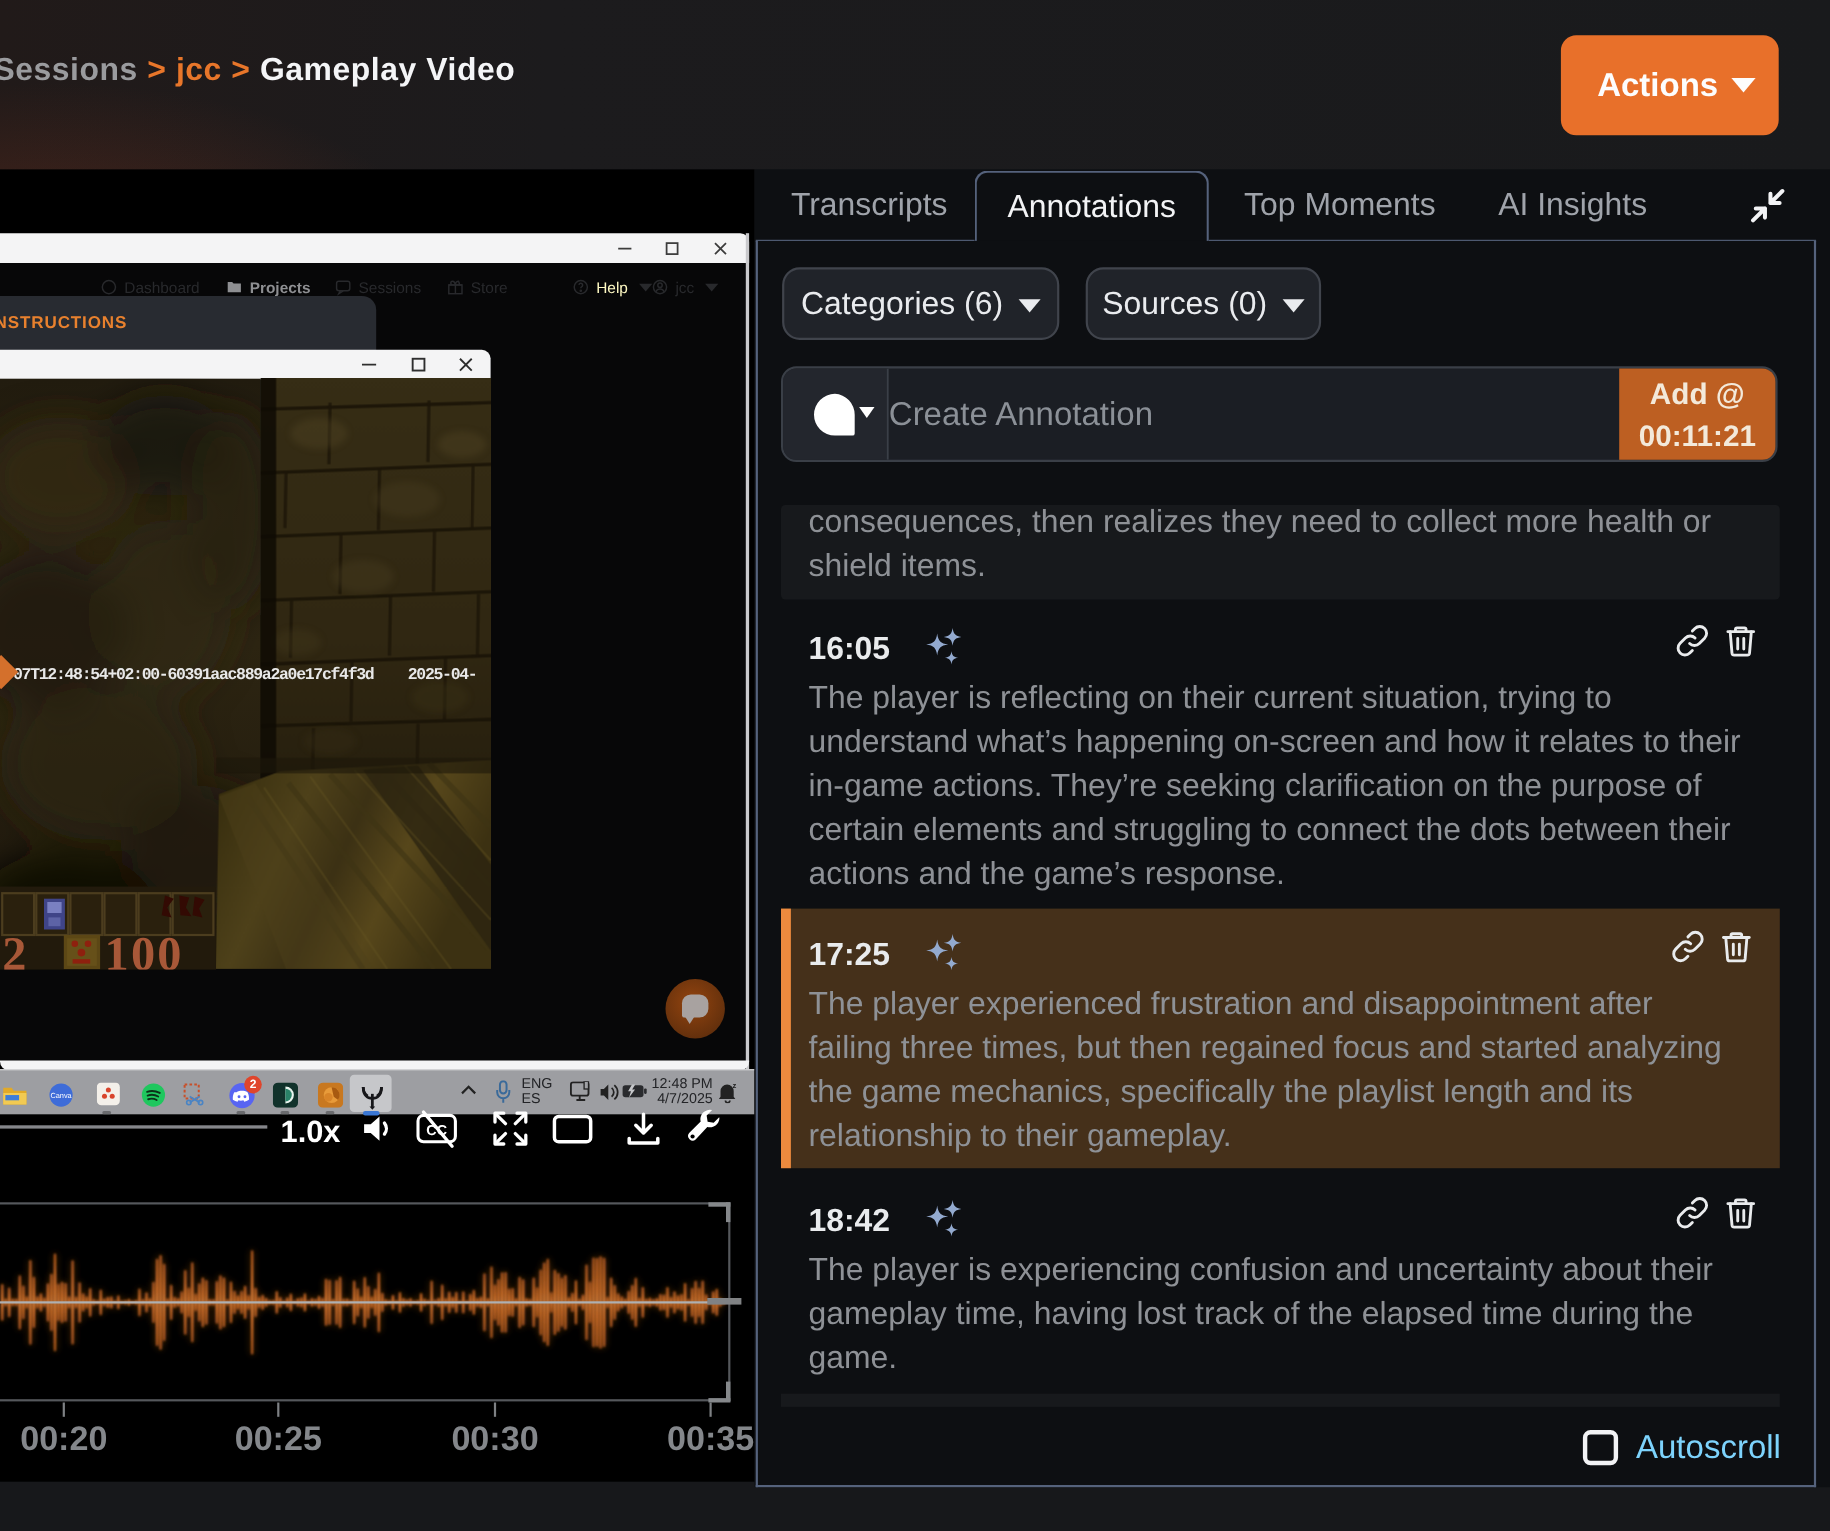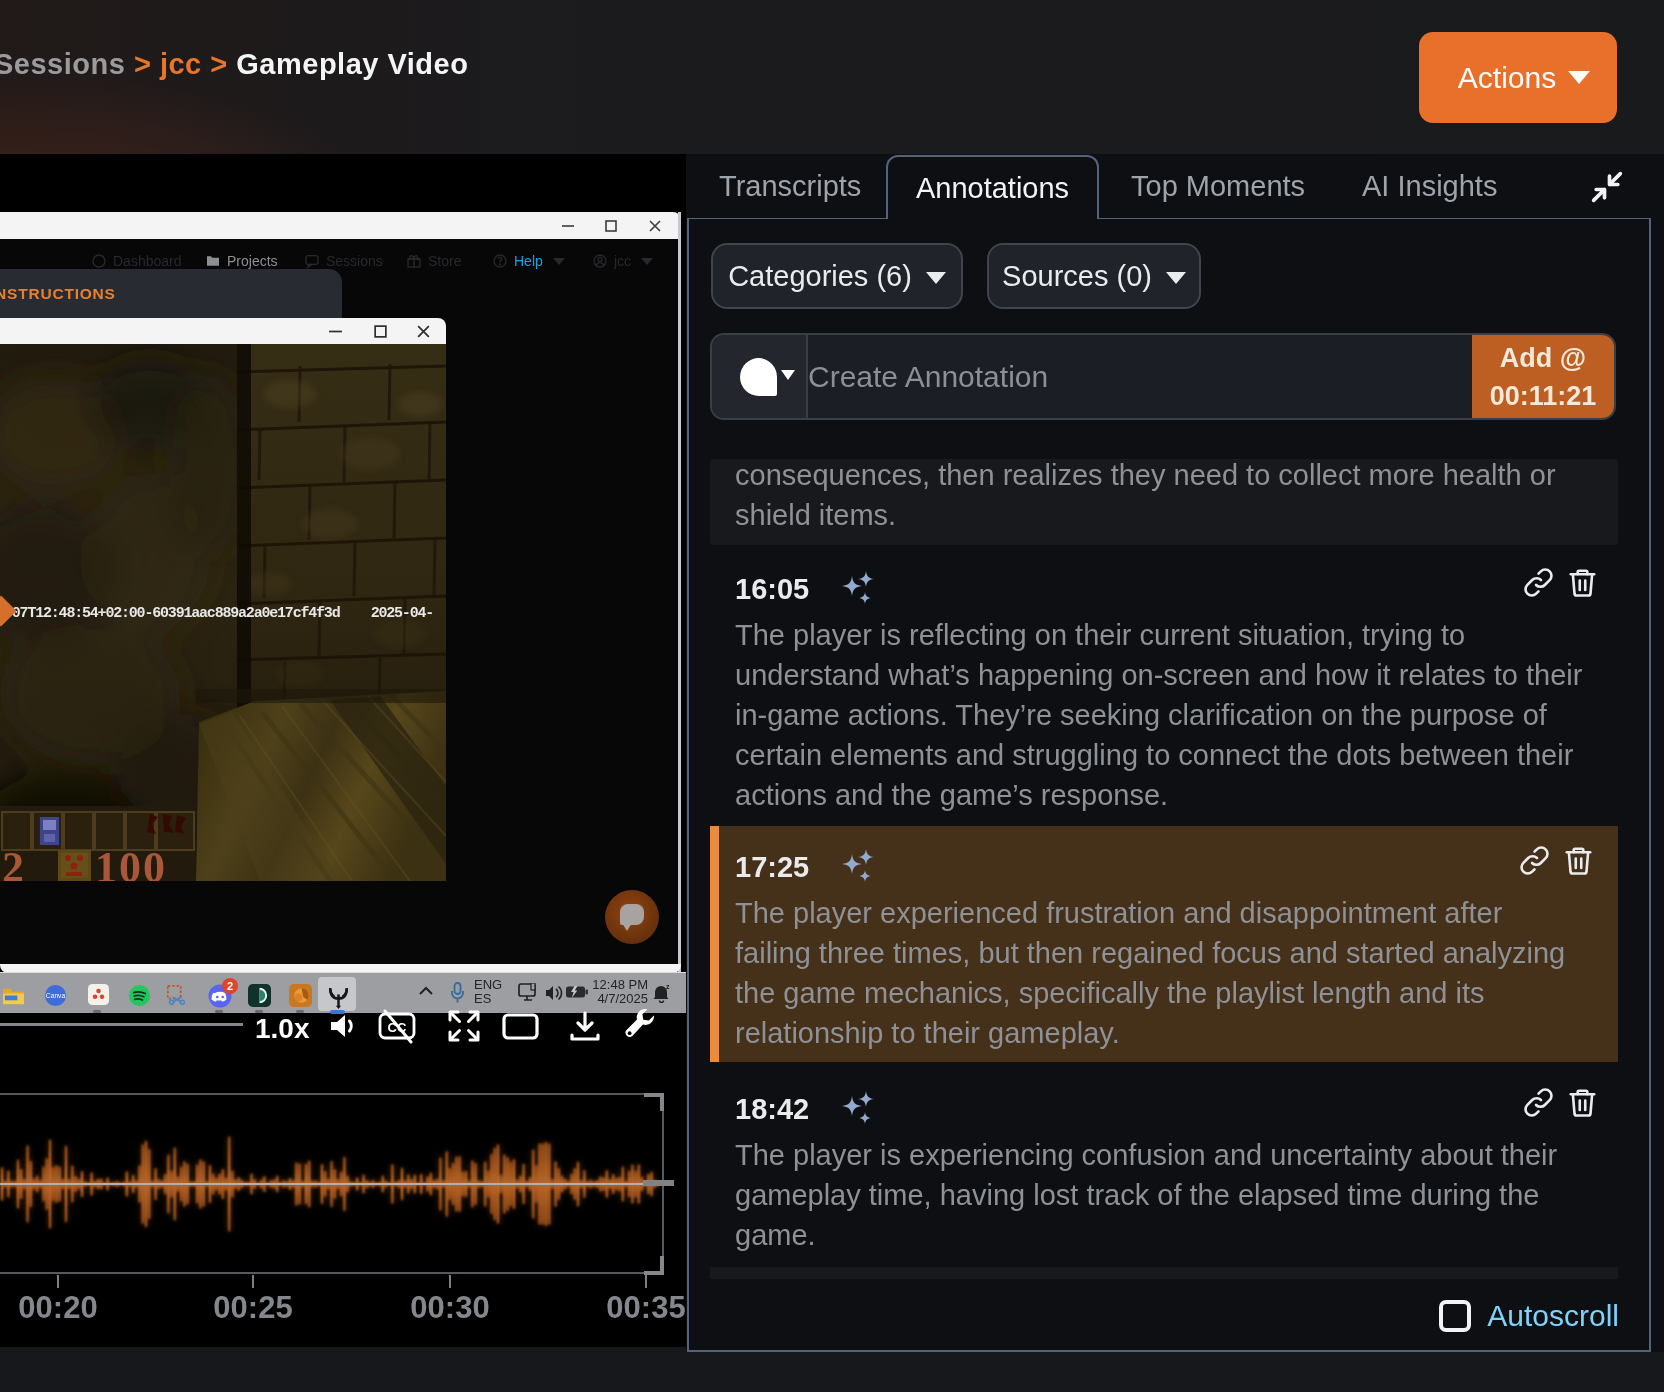--- a/index.html
+++ b/index.html
@@ -9,39 +9,39 @@
   #root { position:relative; width:1664px; height:1028px; background:#17181b; }
 
   
   #header { left:0; top:0; width:1664px; height:154px;
     background:linear-gradient(90deg,#211a19 0%,#1c1b1d 30%,#191a1c 100%); }
   #header .glow { left:-120px; top:60px; width:560px; height:190px;
     background:radial-gradient(ellipse at 30% 100%, rgba(160,60,30,0.35), rgba(160,60,30,0) 65%); }
   #crumb { left:-6px; top:48px; font-size:29px; font-weight:bold; color:#9a9b9e; letter-spacing:0.5px; white-space:nowrap; }
   #crumb .sep { color:#e8762a; } #crumb .jcc { color:#e8762a; } #crumb .title { color:#f4f5f7; }
   #actions { left:1419px; top:32px; width:198px; height:91px; background:#e8702a; border-radius:14px;
-    color:#fdfdfd; font-size:30px; font-weight:normal; display:flex; align-items:center; justify-content:center; gap:12px;padding-left:12px; }
+    color:#fdfdfd; font-size:30px; font-weight:bold; display:flex; align-items:center; justify-content:center; gap:12px;padding-left:12px; }
   .caret-down { width:0; height:0; border-left:11px solid transparent; border-right:11px solid transparent;
     border-top:13px solid #fdfdfd; display:inline-block; }
 
   
   #video { left:0; top:154px; width:686px; height:1193px; background:#000; overflow:hidden; }
 
   .winbar { background:#f6f6f7; }
   .wctl { position:absolute; top:0; height:100%; display:flex; align-items:center; justify-content:center; color:#3c3c3c; }
 
   
   #owin-bar { left:0; top:58px; width:681px; height:27px; background:#f4f4f5; border-radius:0 8px 0 0; }
   #owin-body { left:0; top:85px; width:681px; height:725px; background:#070708; }
   #owin-bottom { left:0; top:810px; width:681px; height:9px; background:#f4f4f5; border-radius:0 0 8px 8px; }
   #owin-edge { left:678px; top:58px; width:3px; height:761px; background:#c9c9cc; }
 
   .nav-item { position:absolute; top:89px; height:36px; display:flex; align-items:center; gap:6px;
     color:#4a4a4c; font-size:14px; }
-  .nav-bright { color:#c9c9cb; }
+  .nav-bright { color:#c9c9cb;font-weight:bold; }
 
   
   #instr { left:0; top:115px; width:342px; height:290px; background:#282b31; border-radius:0 13px 0 0; }
   #instr .txt { position:absolute; left:-5px; top:16px; color:#e8812e; font-size:15.5px; font-weight:bold; letter-spacing:0.8px; }
 
   
   #gwin-bar { left:0; top:164px; width:446px; height:27px; background:#f4f4f5; border-radius:0 8px 0 0; }
   #gwin { left:0; top:190px; width:446px; height:537px; }
   #gtext { left:4px; top:451px; width:450px; color:#e8e8e8; font-family:"Liberation Mono", monospace;
     font-size:15px; font-weight:bold; white-space:pre; letter-spacing:-1.2px; }
@@ -166,21 +166,21 @@
         </svg>
         <span>Sessions</span>
       </div>
       <div class="nav-item" style="left:406px;color:#28292c">
         <svg width="16" height="16" viewBox="0 0 24 24" fill="none" stroke="#28292c" stroke-width="2">
           <rect x="3" y="9" width="18" height="12"></rect>
           <path d="M3 9h18M12 9v12M8 9c-3 0-3-5 0-5s4 5 4 5m0 0c0-5 4-5 4-5s3 5 0 5"></path>
         </svg>
         <span>Store</span>
       </div>
-      <div class="nav-item" style="left:492px;color:#0ea5e9">
+      <div class="nav-item" style="left:520px;color:#fef9c3">
         <svg width="16" height="16" viewBox="0 0 24 24" fill="none" stroke="#28292c" stroke-width="2">
           <circle cx="12" cy="12" r="9"></circle>
           <path d="M9.5 9a2.5 2.5 0 1 1 3.5 2.6c-.8.4-1 .9-1 1.9"></path>
           <circle cx="12" cy="17" r="0.8" fill="#28292c"></circle>
         </svg>
         <span>Help</span>
         <span style="width:0;height:0;border-left:6px solid transparent;border-right:6px solid transparent;border-top:7px solid #28292c;margin-left:4px"></span>
       </div>
       <div class="nav-item" style="left:592px;color:#28292c">
         <svg width="16" height="16" viewBox="0 0 24 24" fill="none" stroke="#28292c" stroke-width="2">

